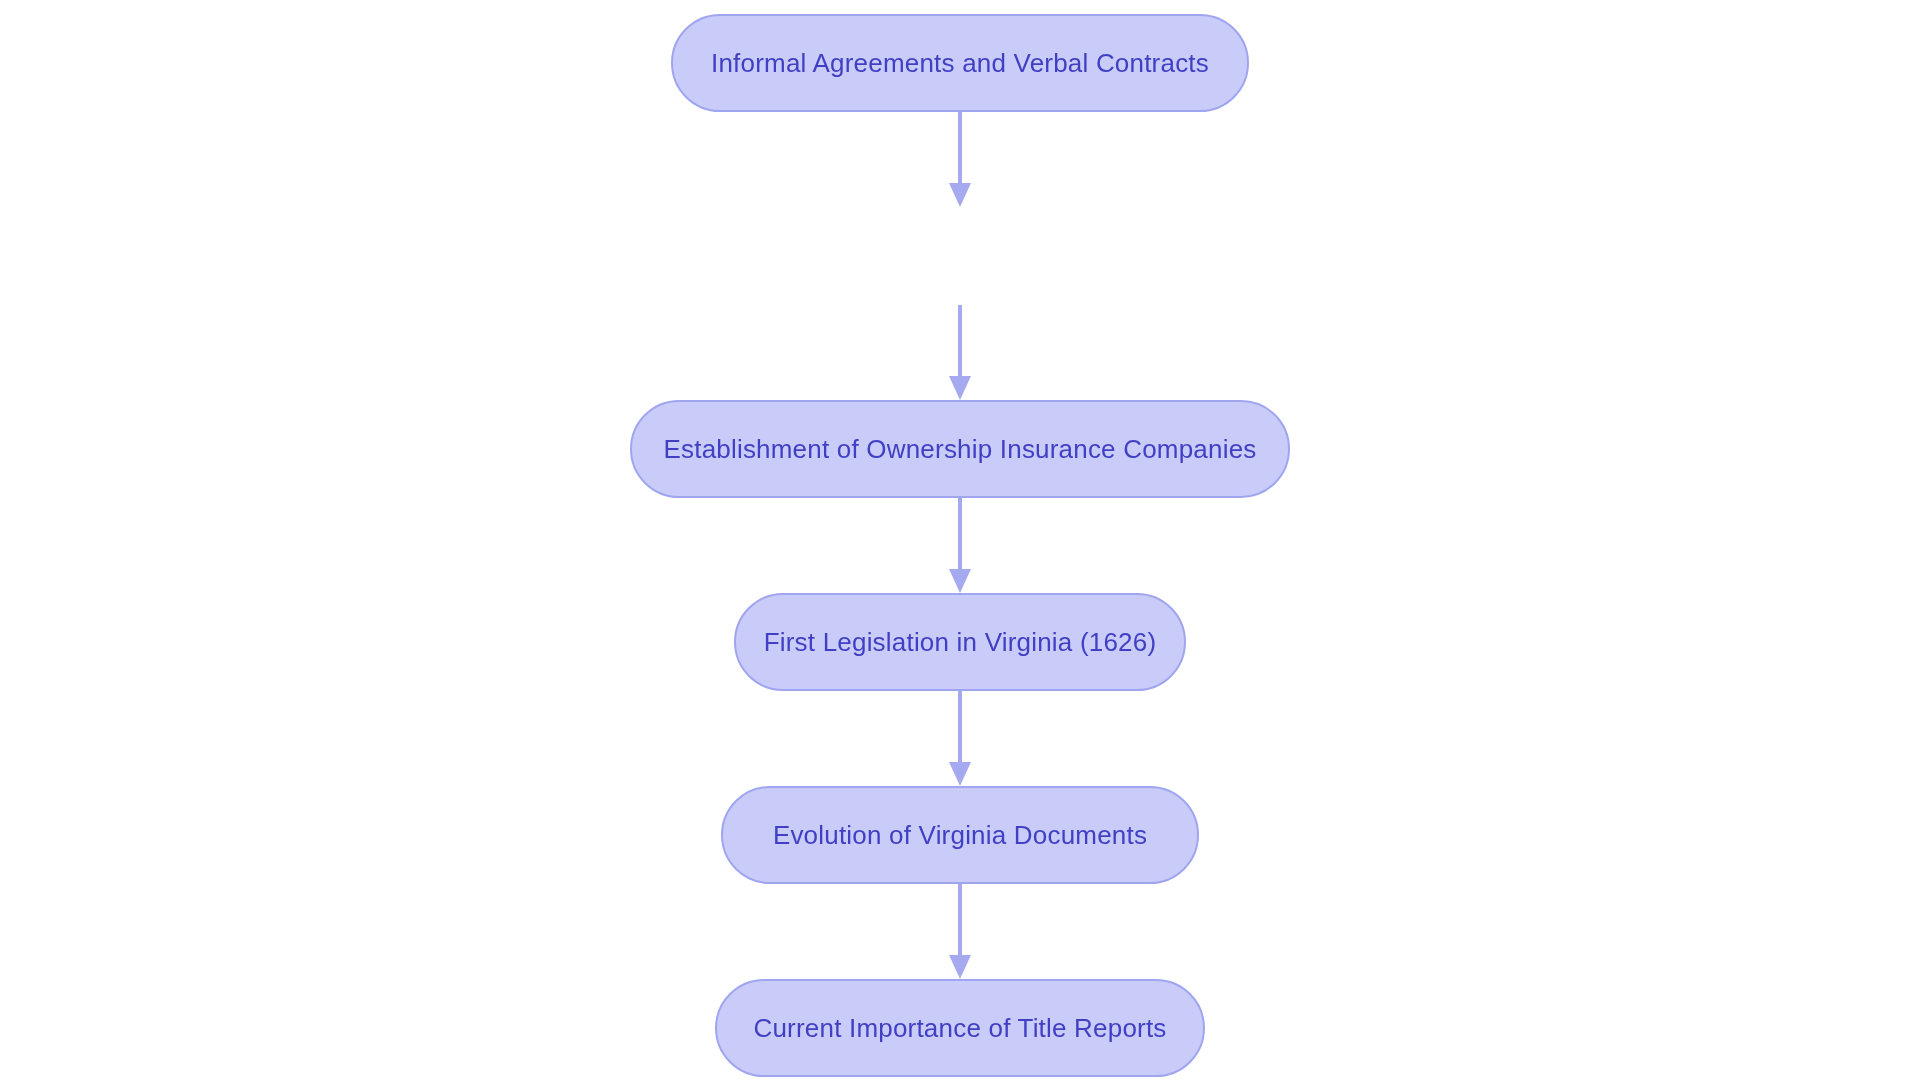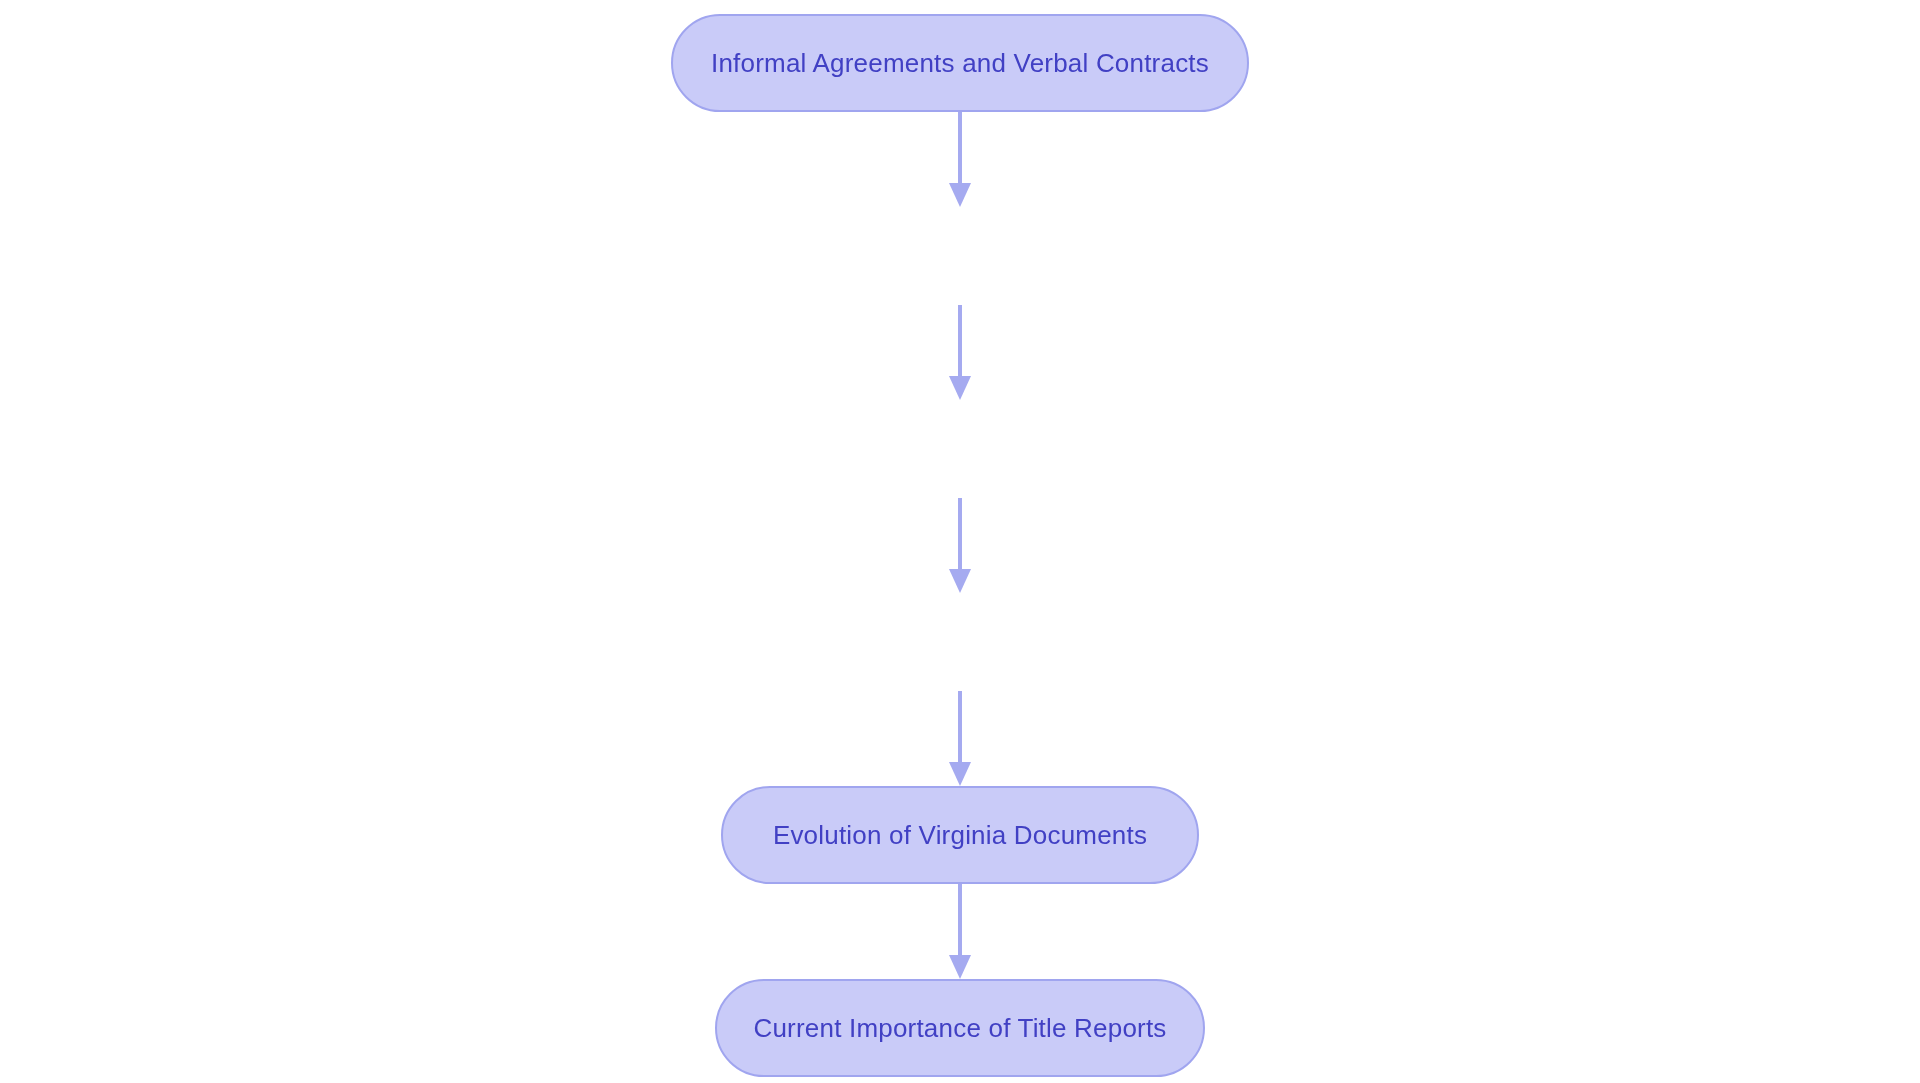--- a/index.html
+++ b/index.html
@@ -80,26 +80,28 @@
     <div class="arrow-shaft"></div>
     <div class="arrow-head"></div>
   </div>
 
 
   <div class="arrow a2">
     <div class="arrow-shaft"></div>
     <div class="arrow-head"></div>
   </div>
 
+  <div class="flow-node n3">Establishment of Ownership Insurance Companies</div>
 
   <div class="arrow a3">
     <div class="arrow-shaft"></div>
     <div class="arrow-head"></div>
   </div>
 
+  <div class="flow-node n4">First Legislation in Virginia (1626)</div>
 
   <div class="arrow a4">
     <div class="arrow-shaft"></div>
     <div class="arrow-head"></div>
   </div>
 
   <div class="flow-node n5">Evolution of Virginia Documents</div>
 
   <div class="arrow a5">
     <div class="arrow-shaft"></div>

